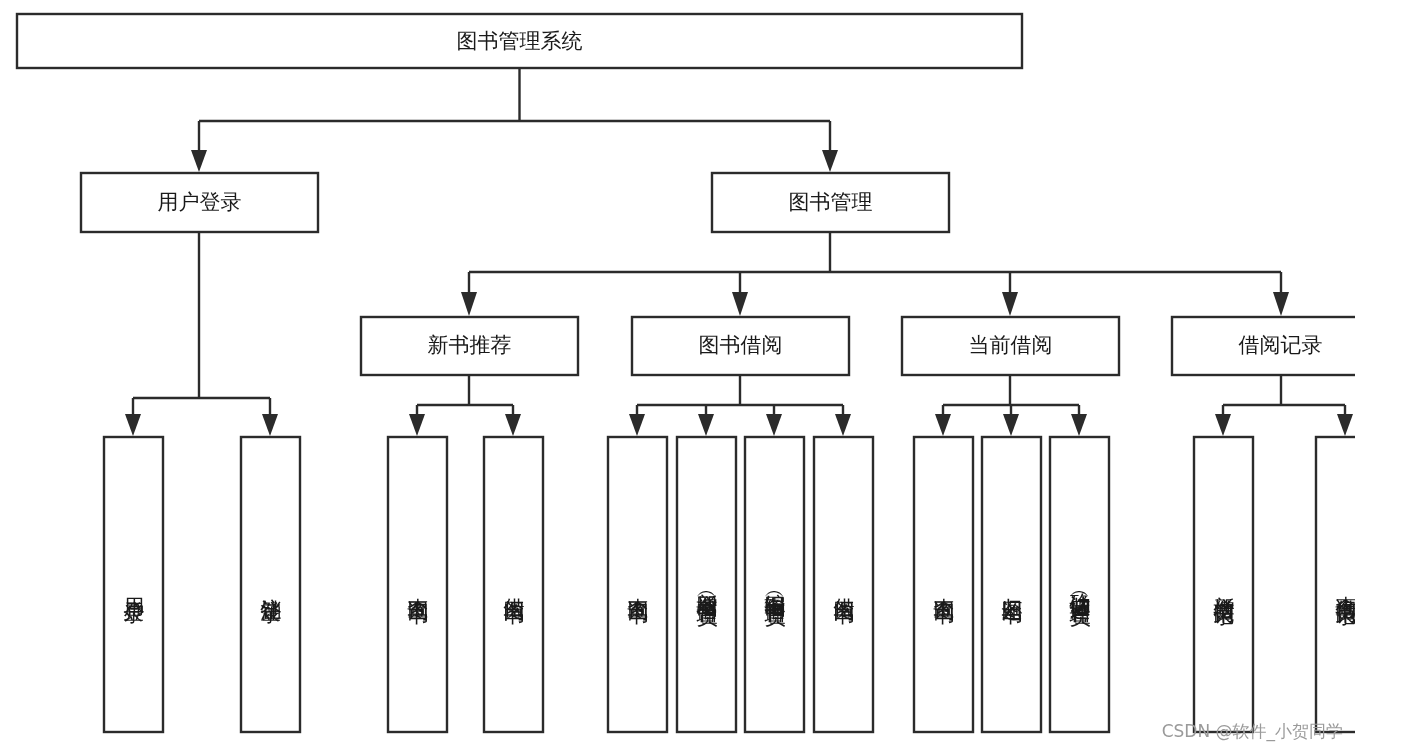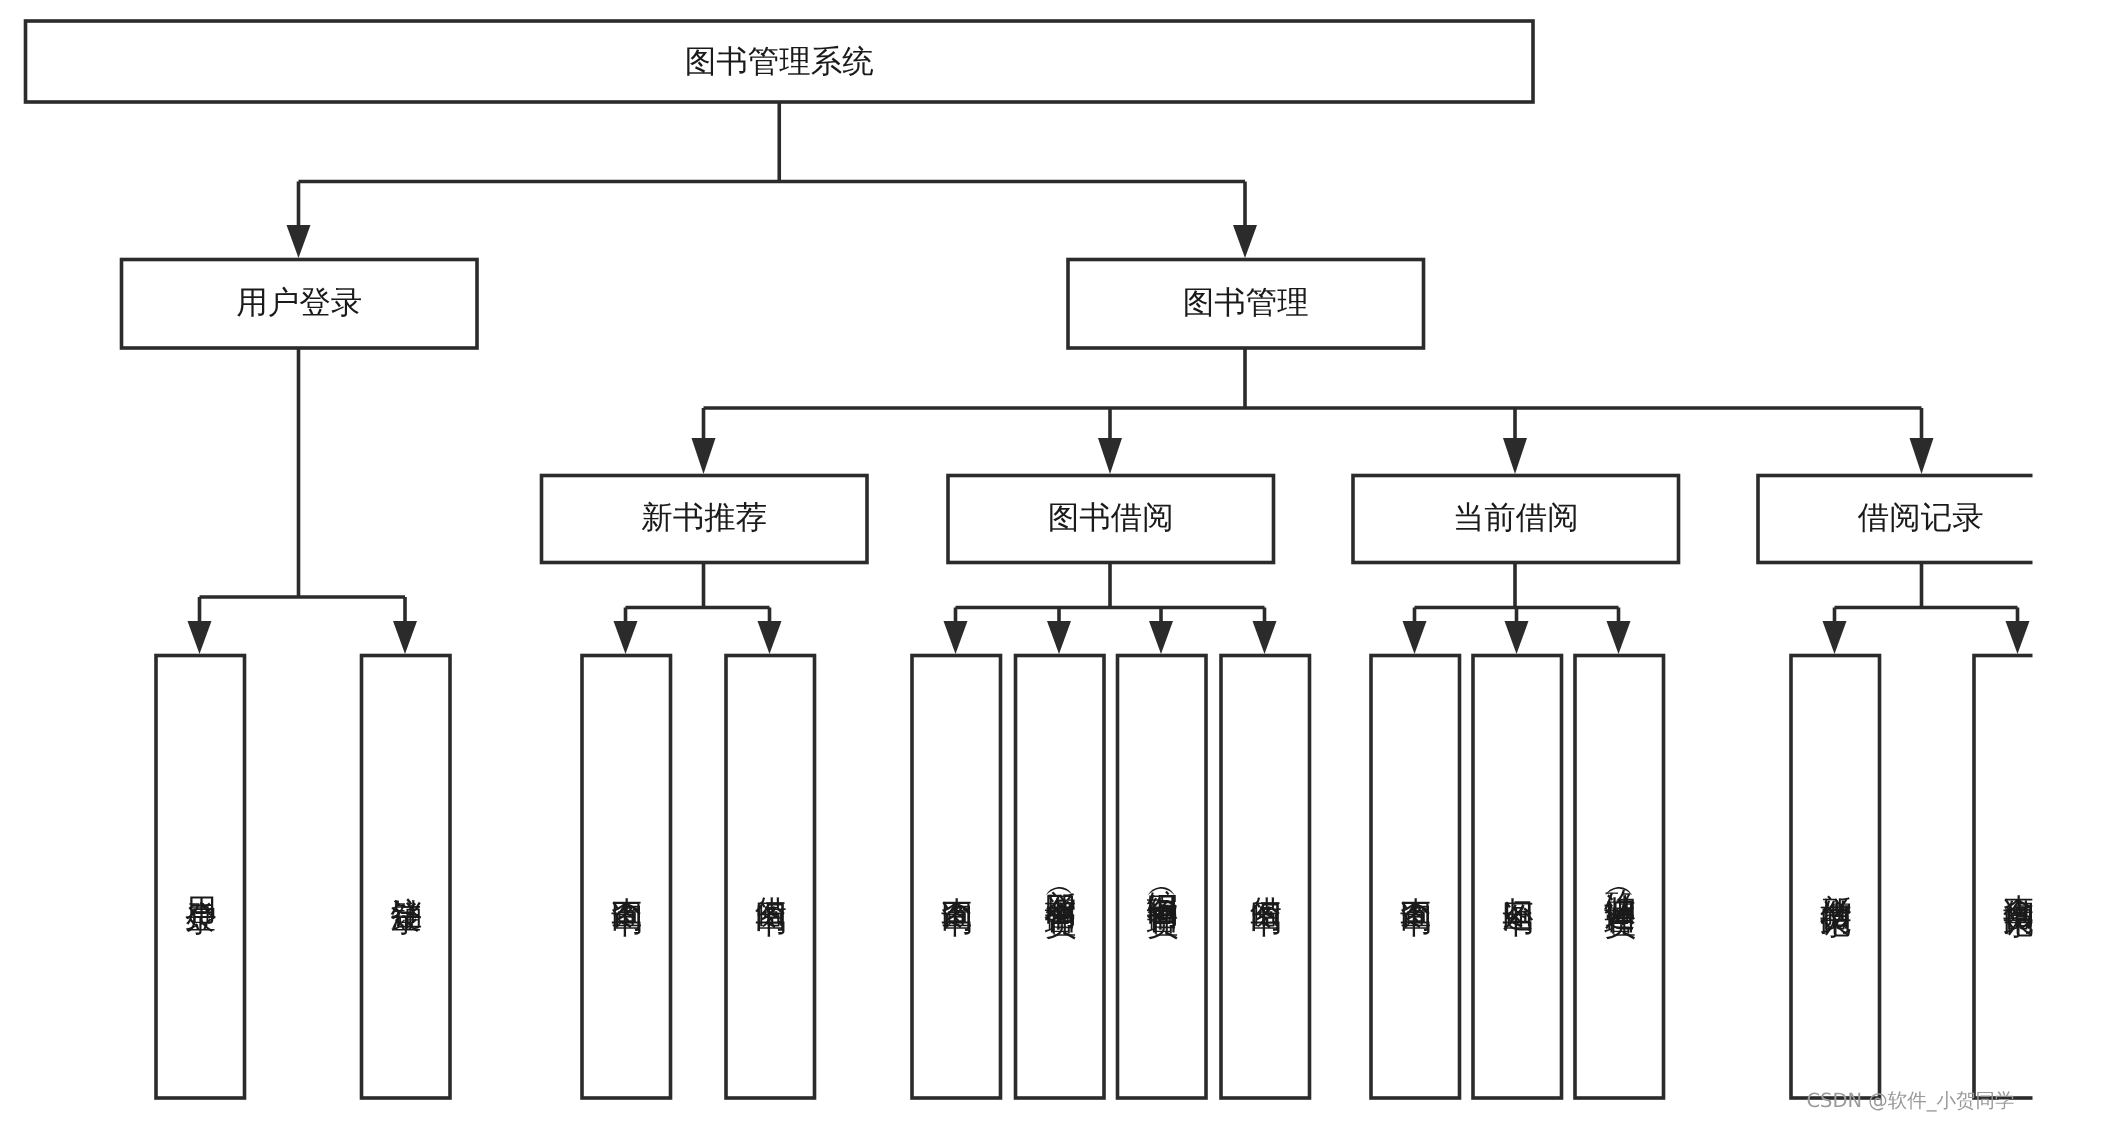--- a/index.html
+++ b/index.html
@@ -55,21 +55,21 @@
     writing-mode: vertical-rl;
     text-orientation: upright;
     text-anchor: middle;
     letter-spacing: 2px;
   }
   .watermark {
     position: absolute;
     right: 12px;
     bottom: 4px;
     font-family: "DejaVu Sans", "Liberation Sans", sans-serif;
-    font-size: 13px;
+    font-size: 17px;
     color: #9a9a9a;
     white-space: nowrap;
     pointer-events: none;
     user-select: none;
   }
 </style>
 </head>
 <body>
 
 <div id="diagram-root">

